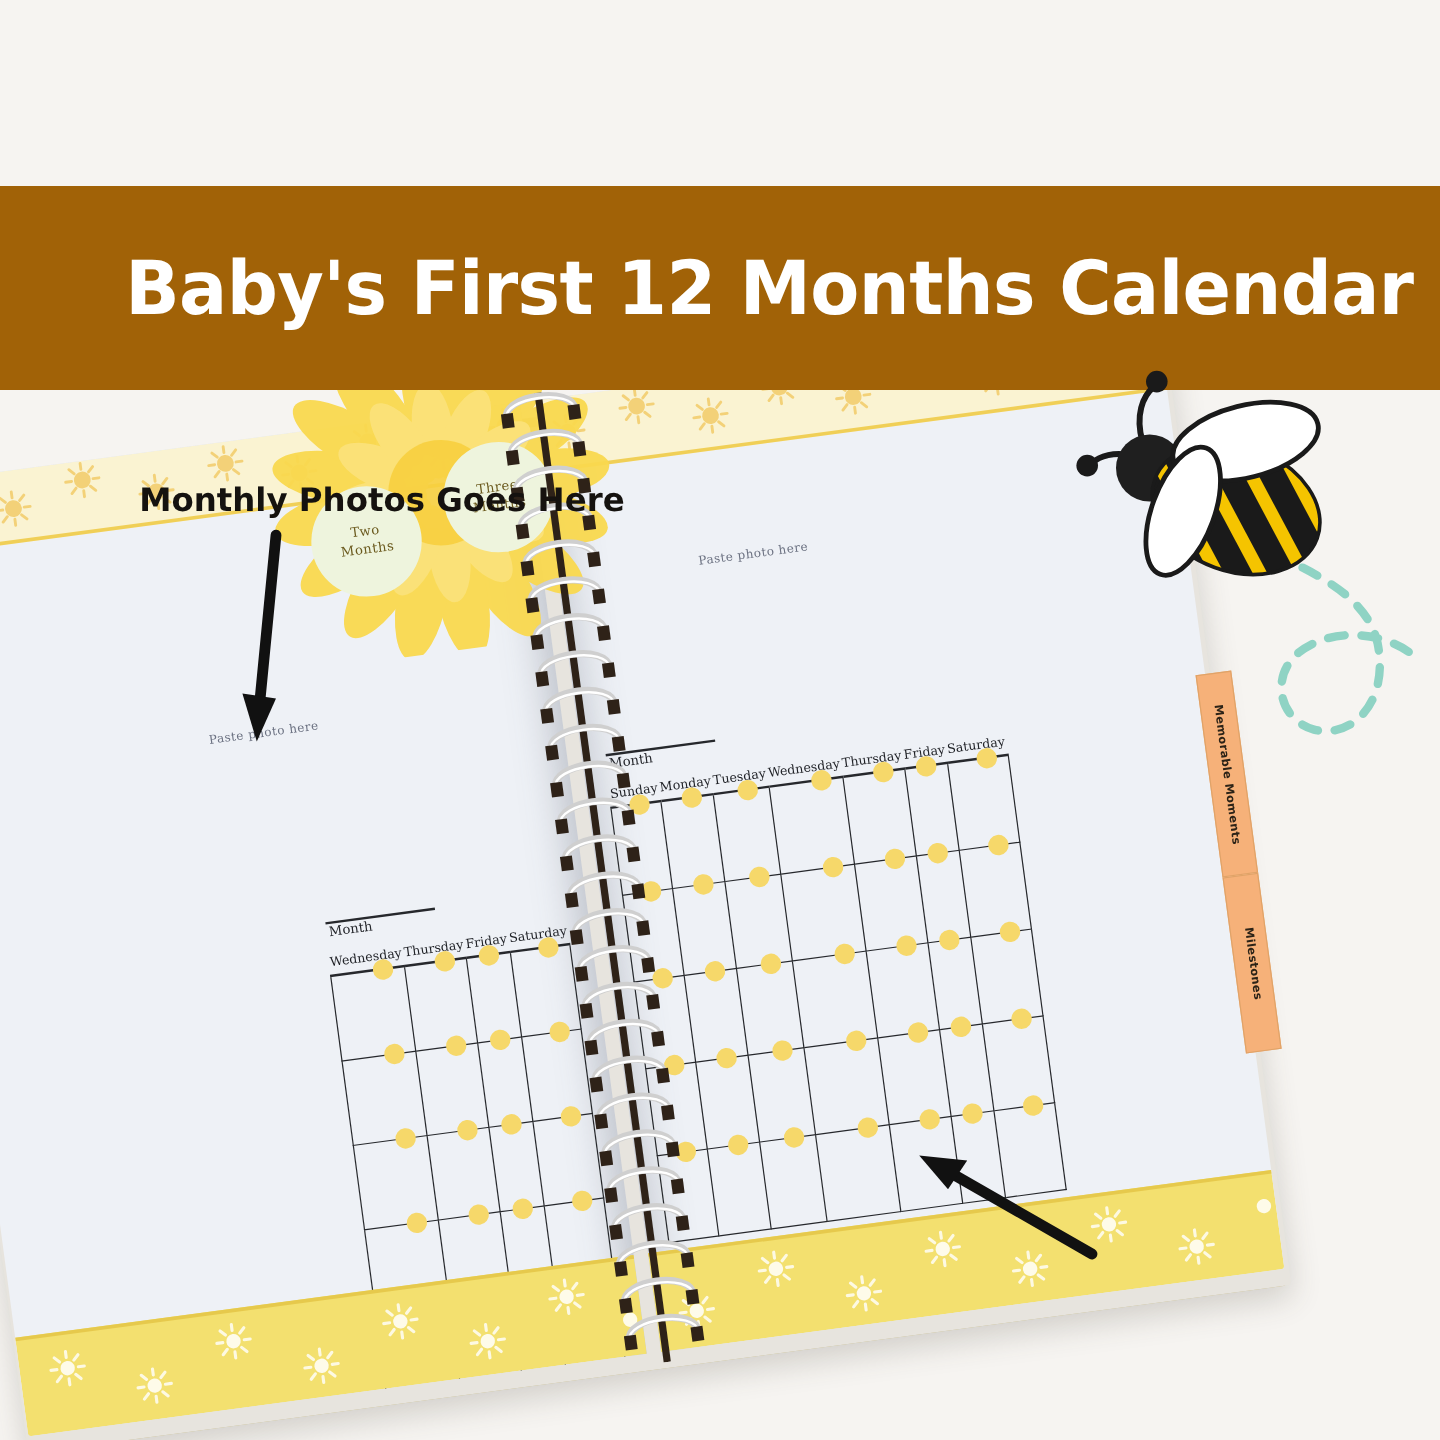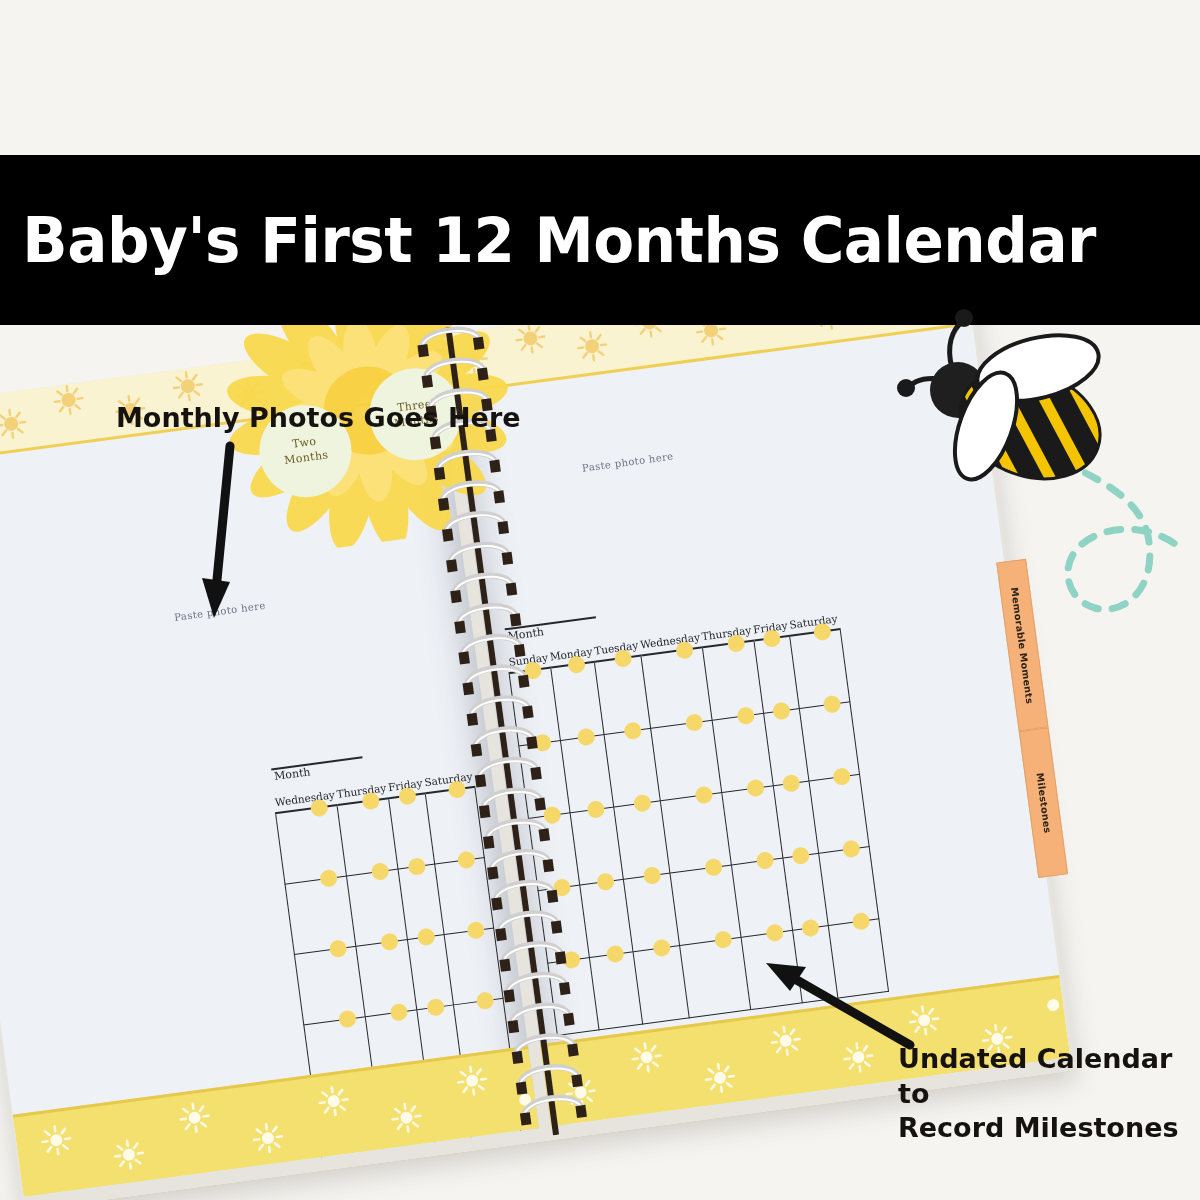--- a/index.html
+++ b/index.html
@@ -13,22 +13,22 @@
     position: relative;
   }
 
   #stage { position: absolute; inset: 0; overflow: hidden; }
 
   
   .banner {
     position: absolute;
     left: 0; top: 155px;
     width: 1200px; height: 170px;
-    background: #000000;
-    display: flex; align-items: center; justify-content: flex-start;
+    background: #a16207;
+    display: flex; align-items: center; justify-content: flex-end;
     z-index: 40;
   }
   .banner-title {
     color: #ffffff;
     font-family: "DejaVu Sans", sans-serif;
     font-weight: bold;
     font-size: 62px;
     letter-spacing: -0.5px;
     white-space: nowrap;
     transform: scaleX(0.96);
@@ -784,21 +784,19 @@
     </svg>
   </div>
 
   <div class="callout" id="callout-top">Monthly Photos Goes Here</div>
 
   <svg class="arrow-svg" style="left:200px; top:440px; width:120px; height:190px;" viewBox="0 0 120 190" aria-hidden="true">
     <path d="M30 6 L16 150" stroke="#111" stroke-width="9" fill="none" stroke-linecap="round"></path>
     <path d="M14 178 L2 138 L30 142 Z" fill="#111"></path>
   </svg>
 
-  <div class="callout" id="callout-bottom">Undated Calendar to
-Record Milestones</div>
 
   <svg class="arrow-svg" style="left:750px; top:955px; width:180px; height:110px;" viewBox="0 0 180 110" aria-hidden="true">
     <path d="M160 90 L38 20" stroke="#111" stroke-width="9" fill="none" stroke-linecap="round"></path>
     <path d="M16 8 L56 12 L40 36 Z" fill="#111"></path>
   </svg>
 
 </div>
 
 </body></html>

